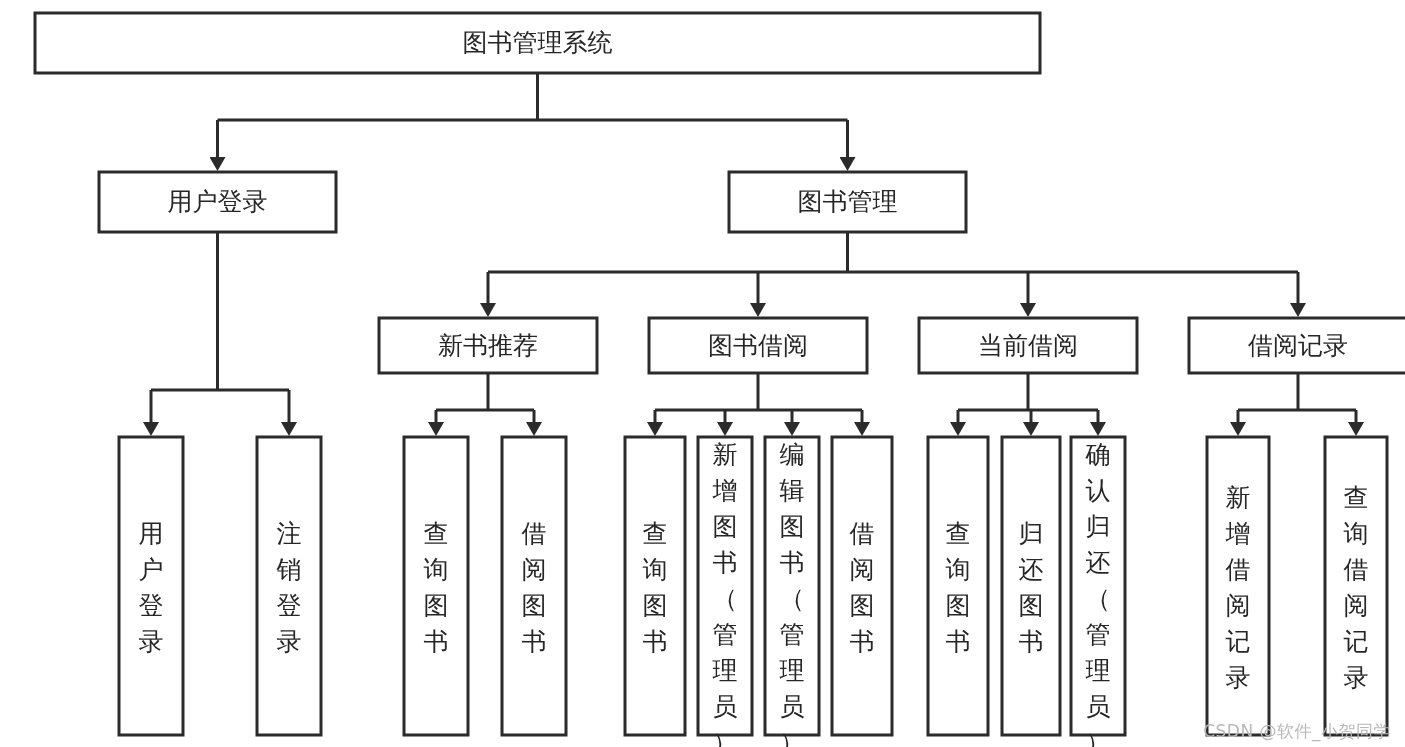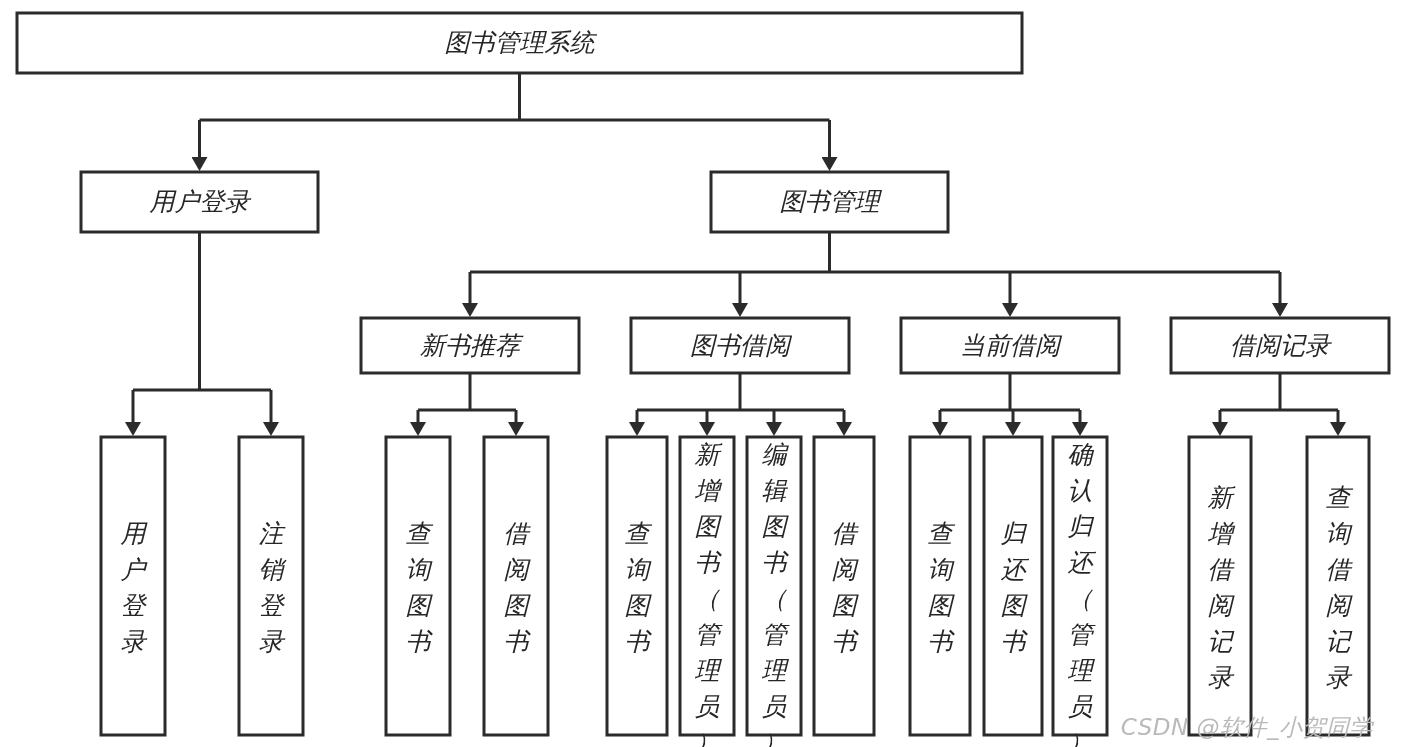--- a/index.html
+++ b/index.html
@@ -9,25 +9,24 @@
   }
   body {
     width: 1405px;
     height: 747px;
     position: relative;
     font-family: "DejaVu Sans", "Liberation Sans", sans-serif;
     overflow: hidden;
   }
   #diagram-root {
     position: absolute;
-    left: 0;
+    left: 18px;
     top: 0;
     width: 1381px;
     height: 747px;
-    font-style: italic;
   }
   svg.diagram {
     display: block;
     width: 1405px;
     height: 747px;
   }
   .node-box {
     fill: #ffffff;
     stroke: #2b2b2b;
     stroke-width: 3;
@@ -52,21 +51,21 @@
   }
   .arrow-head {
     fill: #2b2b2b;
     stroke: none;
   }
   .watermark {
     position: absolute;
     right: 8px;
     bottom: 4px;
     font-family: "DejaVu Sans", "Liberation Sans", sans-serif;
-    font-size: 23px;
+    font-size: 17px;
     color: #b9b9b9;
     letter-spacing: 0.5px;
     white-space: nowrap;
     pointer-events: none;
   }
 </style>
 </head>
 <body>
 
 <div id="diagram-root">

